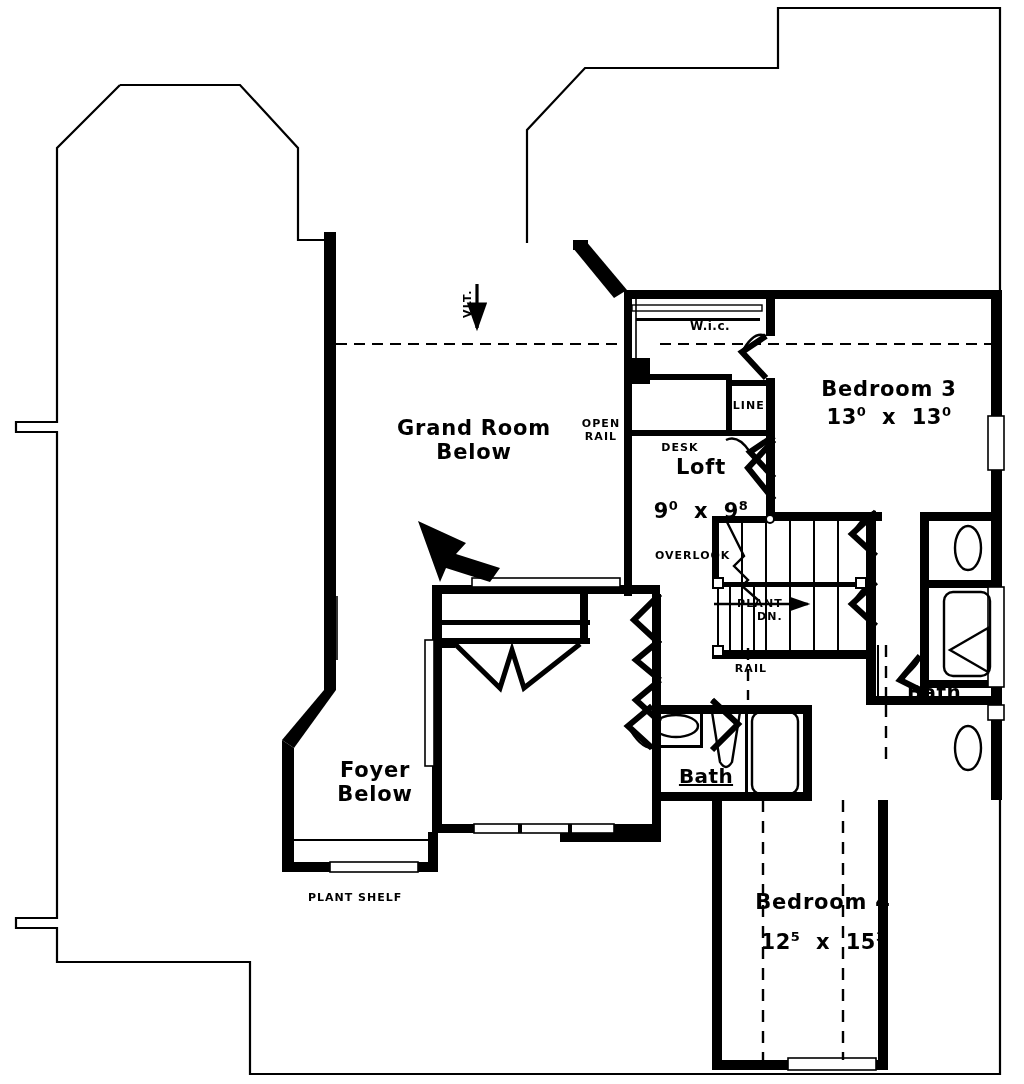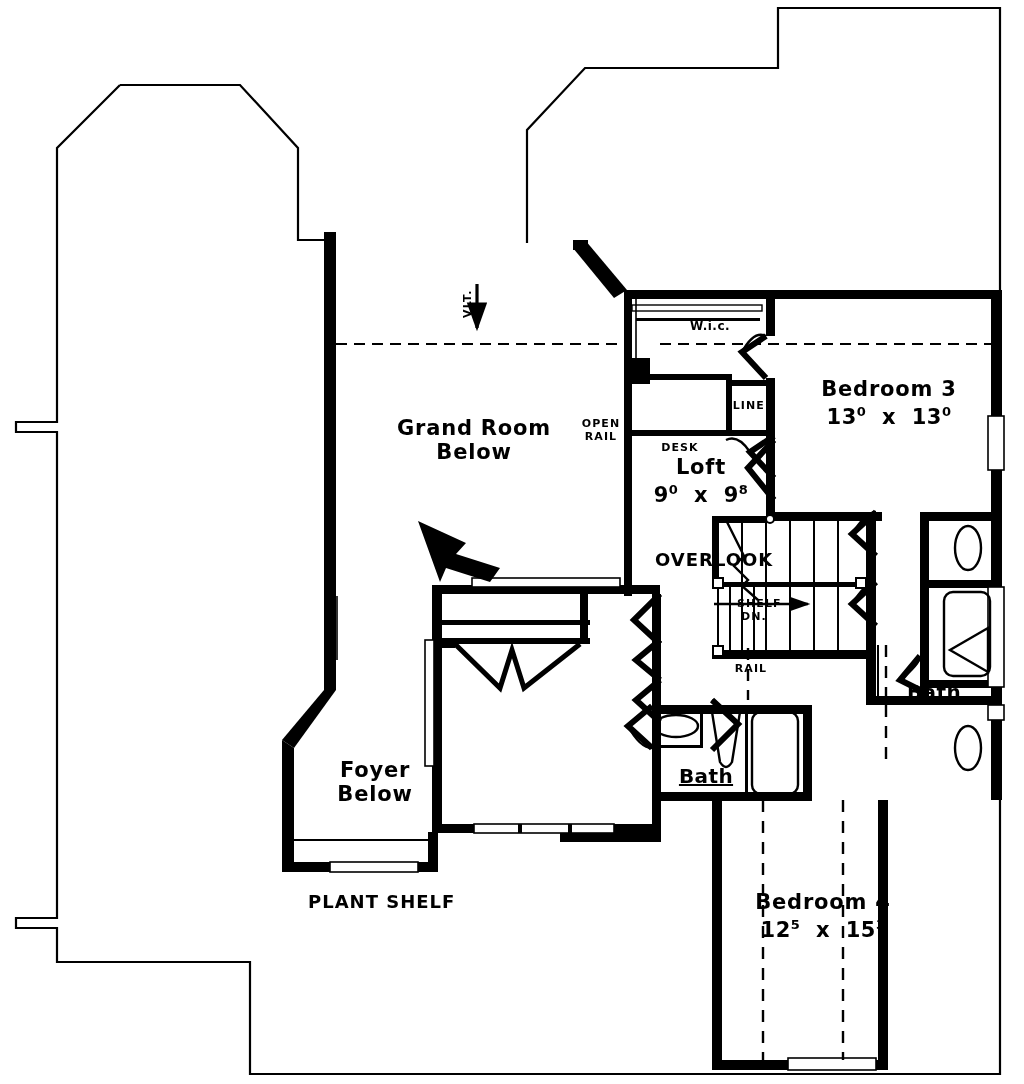--- a/index.html
+++ b/index.html
@@ -19,21 +19,21 @@
     font-weight:bold;
     white-space:nowrap;
     line-height:1.15;
     text-align:center;
     letter-spacing:0.2px;
   }
   .room-name{font-size:21px;letter-spacing:0.8px;}
   .room-dim{font-size:21px;letter-spacing:0.5px;}
   .room-dim sup{font-size:13px;font-weight:bold;vertical-align:super;}
   .small-cap{font-size:11px;letter-spacing:1.1px;}
-  .mid-cap{font-size:18px;letter-spacing:1px;}
+  .mid-cap{font-size:11px;letter-spacing:1px;}
   .wic{font-size:12px;letter-spacing:0.5px;}
   .bath-lbl{font-size:20px;letter-spacing:0.4px;text-decoration:underline;}
   .vlt{
     font-size:11px;letter-spacing:1.2px;
     transform:rotate(-90deg);
     transform-origin:left top;
   }
   .ctr{transform:translateX(-50%);}
 </style>
 </head>
@@ -321,30 +321,30 @@
     <div>Bedroom  3</div>
     <div class="room-dim" style="margin-top:4px;">
       <span>13</span><sup>0</sup>
       &nbsp;x&nbsp;
       <span>13</span><sup>0</sup>
     </div>
   </div>
 
   <div class="lbl room-name ctr" style="left:823px;top:890px;">
     <div>Bedroom  4</div>
-    <div class="room-dim" style="margin-top:4px;">
+    <div class="room-dim" style="margin-top:16px;">
       <span>12</span><sup>5</sup>
       &nbsp;x&nbsp;
       <span>15</span><sup>3</sup>
     </div>
   </div>
 
   <div class="lbl room-name ctr" style="left:701px;top:455px;">
     <div>Loft</div>
-    <div class="room-dim" style="margin-top:4px;">
+    <div class="room-dim" style="margin-top:20px;">
       <span>9</span><sup>0</sup>
       &nbsp;x&nbsp;
       <span>9</span><sup>8</sup>
     </div>
   </div>
 
   <div class="lbl wic ctr" style="left:710px;top:320px;">W.i.c.</div>
   <div class="lbl small-cap ctr" style="left:754px;top:400px;">LINEN</div>
   <div class="lbl small-cap ctr" style="left:680px;top:442px;">DESK</div>
 
@@ -357,21 +357,21 @@
   </div>
 
   <div class="lbl small-cap ctr" style="left:751px;top:650px;">
     <div>OPEN</div>
     <div>RAIL</div>
   </div>
 
   <div class="lbl mid-cap" style="left:655px;top:550px;">OVERLOOK</div>
 
   <div class="lbl small-cap" style="left:737px;top:598px;">
-    <div>SHELF</div>
-    <div style="text-align:left;padding-left:4px;">DN.</div>
+    <div>PLANT</div>
+    <div style="text-align:right;padding-left:4px;">DN.</div>
   </div>
 
   <div class="lbl mid-cap" style="left:308px;top:852px;margin-top:40px;">PLANT SHELF</div>
 
   <div class="lbl vlt" style="left:462px;top:318px;">VLT.</div>
 
 </div>
 
 </body></html>

